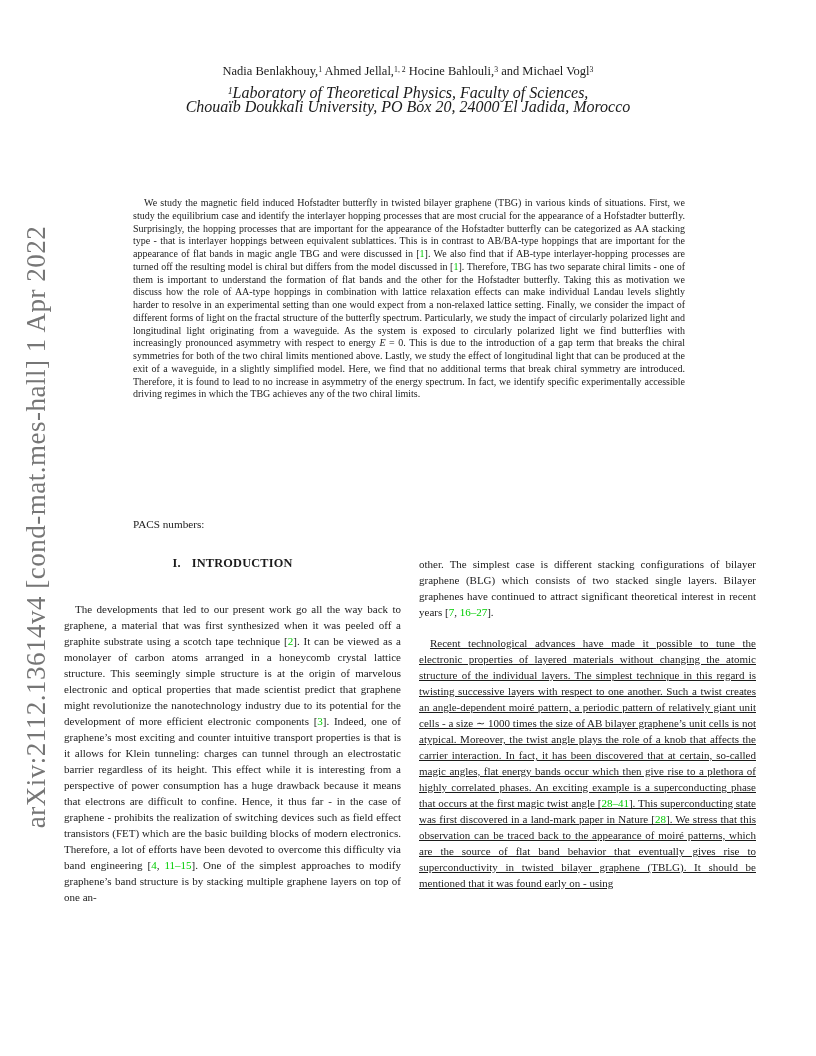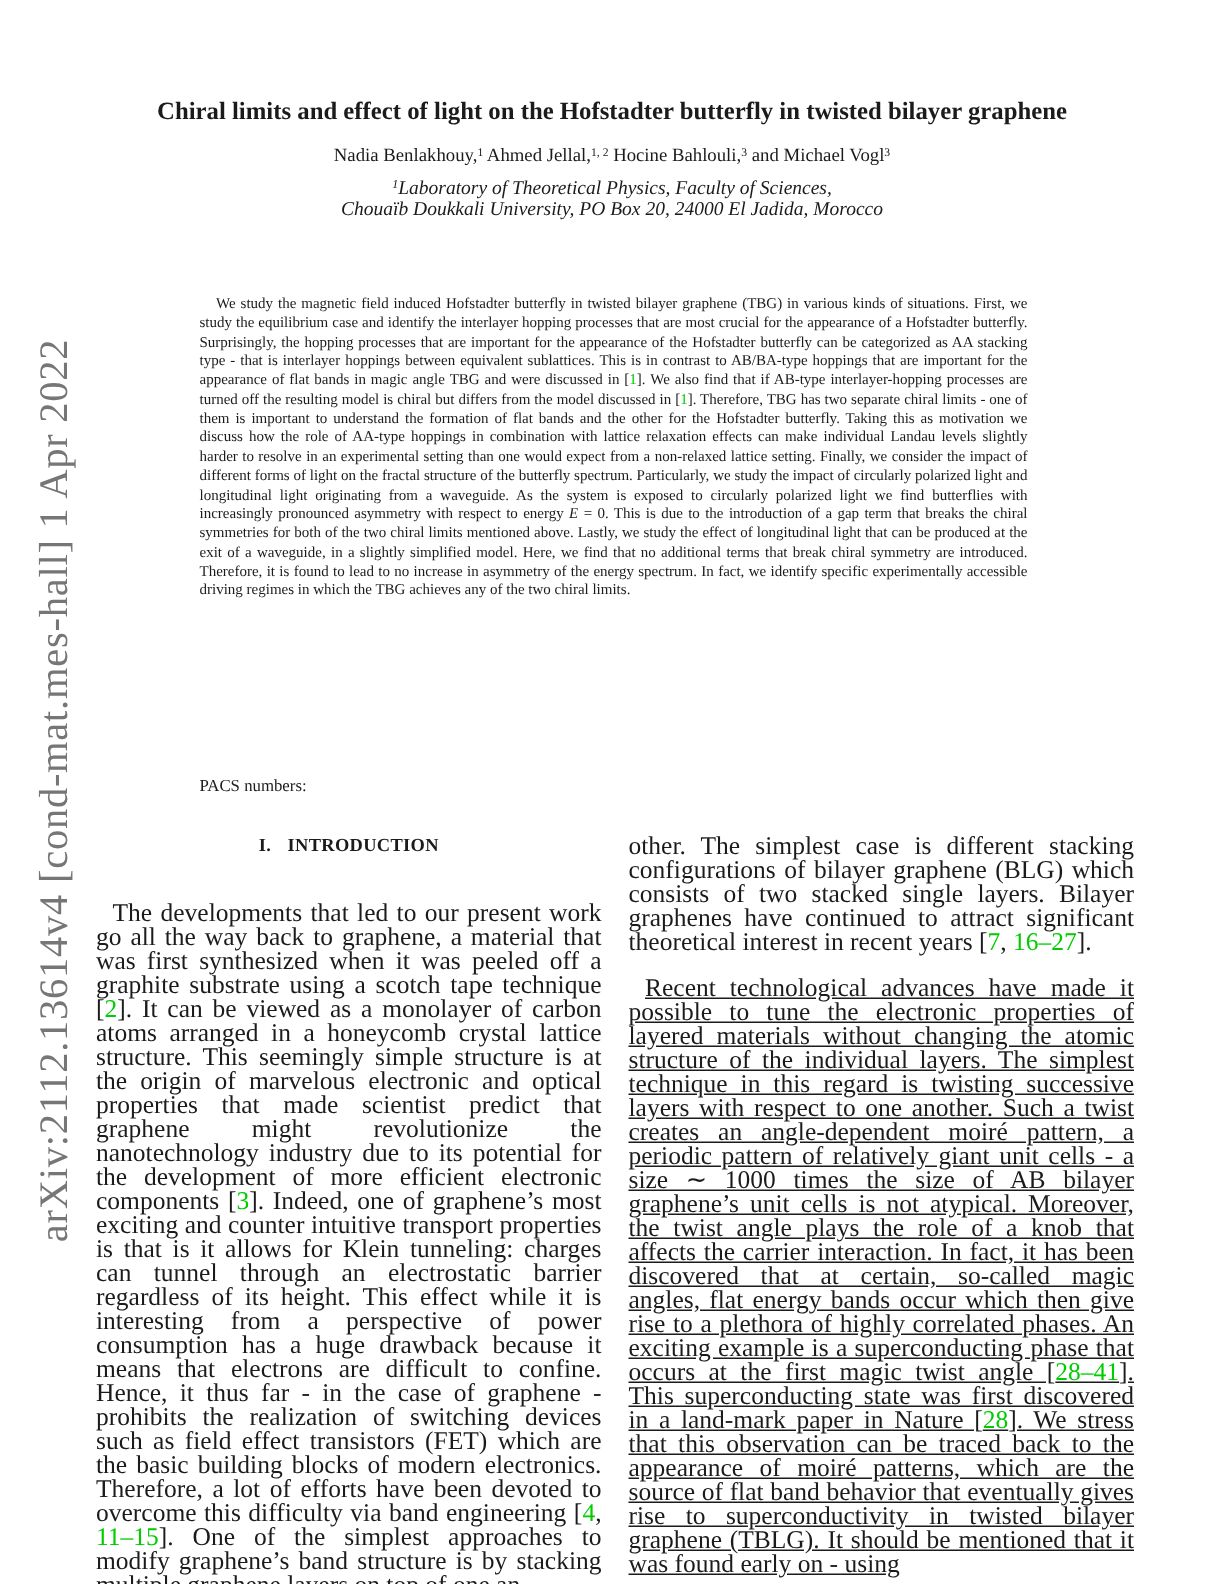--- a/index.html
+++ b/index.html
@@ -38,21 +38,21 @@
     font-size: 16.5px;
     font-weight: bold;
     line-height: 20px;
   }
   .authors {
     font-size: 12.5px;
     margin-bottom: 7px;
   }
   .affiliations { font-style: italic; }
   .affil-line {
-    font-size: 13px;
+    font-size: 16px;
     line-height: 13.6px;
   }
   .date-line {
     font-size: 12px;
     margin-top: 4px;
   }
   sup {
     font-size: 0.62em;
     line-height: 0;
     position: relative;
@@ -87,40 +87,39 @@
   .sec-heading {
     margin: 0 0 30px 0;
     text-align: center;
     font-size: 12.3px;
     font-weight: bold;
     letter-spacing: 0.2px;
   }
   .sec-heading .sec-num { margin-right: 11px; }
   .body-para {
     margin: 0;
-    font-size: 17px;
+    font-size: 11px;
     line-height: 16px;
     text-align: justify;
   }
   .indent { text-indent: 11px; }
   .para-gap { margin-top: 15px; text-decoration: underline; }
   .cite {
     color: var(--cite-color, #00cc00);
     cursor: pointer;
   }
 </style>
 </head>
 <body>
 
 <div class="page">
 
   <div class="stamp-text">arXiv:2112.13614v4 [cond-mat.mes-hall] 1 Apr 2022</div>
 
   <div class="header">
-    <h1 class="title">Chiral limits and effect of light on the Hofstadter butterfly in twisted bilayer graphene</h1>
     <div class="authors">Nadia Benlakhouy,<sup>1</sup> Ahmed Jellal,<sup>1, 2</sup> Hocine Bahlouli,<sup>3</sup> and Michael Vogl<sup>3</sup></div>
     <div class="affiliations">
       <div class="affil-line"><sup>1</sup>Laboratory of Theoretical Physics, Faculty of Sciences,</div>
       <div class="affil-line">Chouaïb Doukkali University, PO Box 20, 24000 El Jadida, Morocco</div>
     </div>
   </div>
 
   <div class="abstract">We study the magnetic field induced Hofstadter butterfly in twisted bilayer graphene (TBG) in various kinds of situations. First, we study the equilibrium case and identify the interlayer hopping processes that are most crucial for the appearance of a Hofstadter butterfly. Surprisingly, the hopping processes that are important for the appearance of the Hofstadter butterfly can be categorized as AA stacking type - that is interlayer hoppings between equivalent sublattices. This is in contrast to AB/BA-type hoppings that are important for the appearance of flat bands in magic angle TBG and were discussed in [<span class="cite">1</span>]. We also find that if AB-type interlayer-hopping processes are turned off the resulting model is chiral but differs from the model discussed in [<span class="cite">1</span>]. Therefore, TBG has two separate chiral limits - one of them is important to understand the formation of flat bands and the other for the Hofstadter butterfly. Taking this as motivation we discuss how the role of AA-type hoppings in combination with lattice relaxation effects can make individual Landau levels slightly harder to resolve in an experimental setting than one would expect from a non-relaxed lattice setting. Finally, we consider the impact of different forms of light on the fractal structure of the butterfly spectrum. Particularly, we study the impact of circularly polarized light and longitudinal light originating from a waveguide. As the system is exposed to circularly polarized light we find butterflies with increasingly pronounced asymmetry with respect to energy <i>E</i> = 0. This is due to the introduction of a gap term that breaks the chiral symmetries for both of the two chiral limits mentioned above. Lastly, we study the effect of longitudinal light that can be produced at the exit of a waveguide, in a slightly simplified model. Here, we find that no additional terms that break chiral symmetry are introduced. Therefore, it is found to lead to no increase in asymmetry of the energy spectrum. In fact, we identify specific experimentally accessible driving regimes in which the TBG achieves any of the two chiral limits.</div>
 
   <div class="pacs">PACS numbers:</div>

